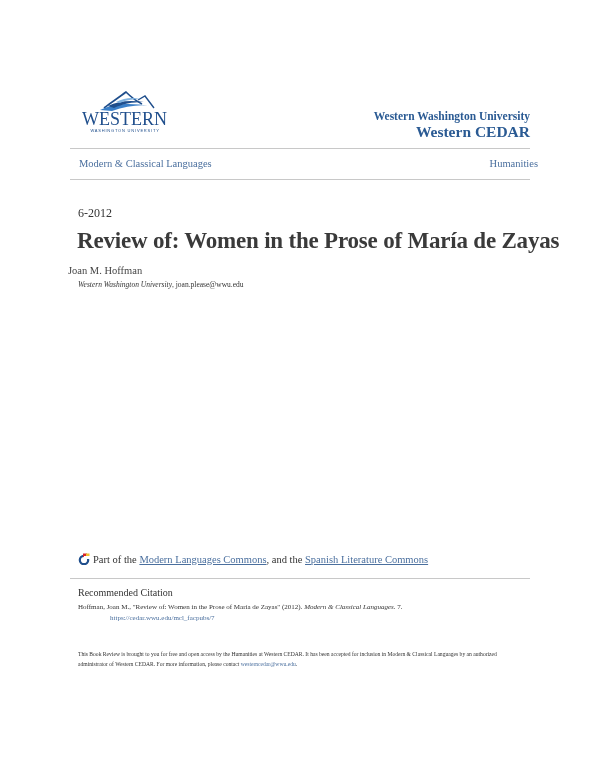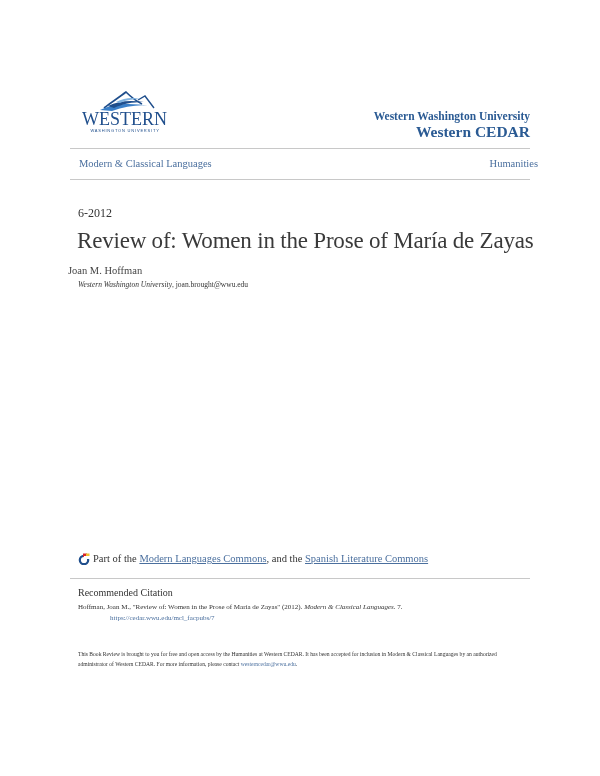--- a/index.html
+++ b/index.html
@@ -101,21 +101,21 @@
       font-family: "Liberation Serif", serif;
       font-size: 12px;
       color: #333;
     }
     .title {
       position: absolute;
       left: 77px;
       top: 227px;
       margin: 0;
       font-family: "Liberation Serif", serif;
-      font-weight: normal;
+      font-weight: bold;
       font-size: 23px;
       color: #3a3a3a;
       line-height: 28px;
       letter-spacing: -0.2px;
       white-space: nowrap;
     }
     .author {
       position: absolute;
       left: 68px;
       top: 265px;
@@ -149,20 +149,21 @@
     }
     .partof {
       position: absolute;
       left: 78px;
       top: 553px;
       font-family: "Liberation Serif", serif;
       font-size: 10.5px;
       color: #333;
       white-space: nowrap;
       display: flex;
+      align-items: center;
     }
     .partof a.ul { text-decoration: underline; }
     .bp-icon {
       display: inline-block;
       width: 12px;
       height: 12px;
       margin-right: 3px;
     }
     .rec-head {
       position: absolute;
@@ -226,21 +227,21 @@
   </div>
 
   <div class="rule r1"></div>
   <a class="crumb left">Modern &amp; Classical Languages</a>
   <a class="crumb right">Humanities</a>
   <div class="rule r2"></div>
 
   <div class="date">6-2012</div>
   <h1 class="title">Review of: Women in the Prose of María de Zayas</h1>
   <div class="author">Joan M. Hoffman</div>
-  <div class="affil"><span class="inst">Western Washington University</span>, <span>joan.brought@wwu.edu</span></div>
+  <div class="affil"><span class="inst">Western Washington University</span>, <span>joan.please@wwu.edu</span></div>
 
 
   <div class="partof">
     <svg class="bp-icon" viewBox="0 0 12 12">
       <circle cx="6" cy="7" r="4.2" fill="none" stroke="#1f4e8c" stroke-width="2.2"></circle>
       <rect x="5" y="0.5" width="4" height="3.5" fill="#d8262a"></rect>
       <rect x="8" y="0.5" width="3.5" height="3.5" fill="#f2c12e"></rect>
       <rect x="6" y="3" width="6" height="3" fill="#ffffff"></rect>
     </svg>
     <span>Part of the </span>&nbsp;<a class="ul">Modern Languages Commons</a><span>, and the </span>&nbsp;<a class="ul">Spanish Literature Commons</a>

